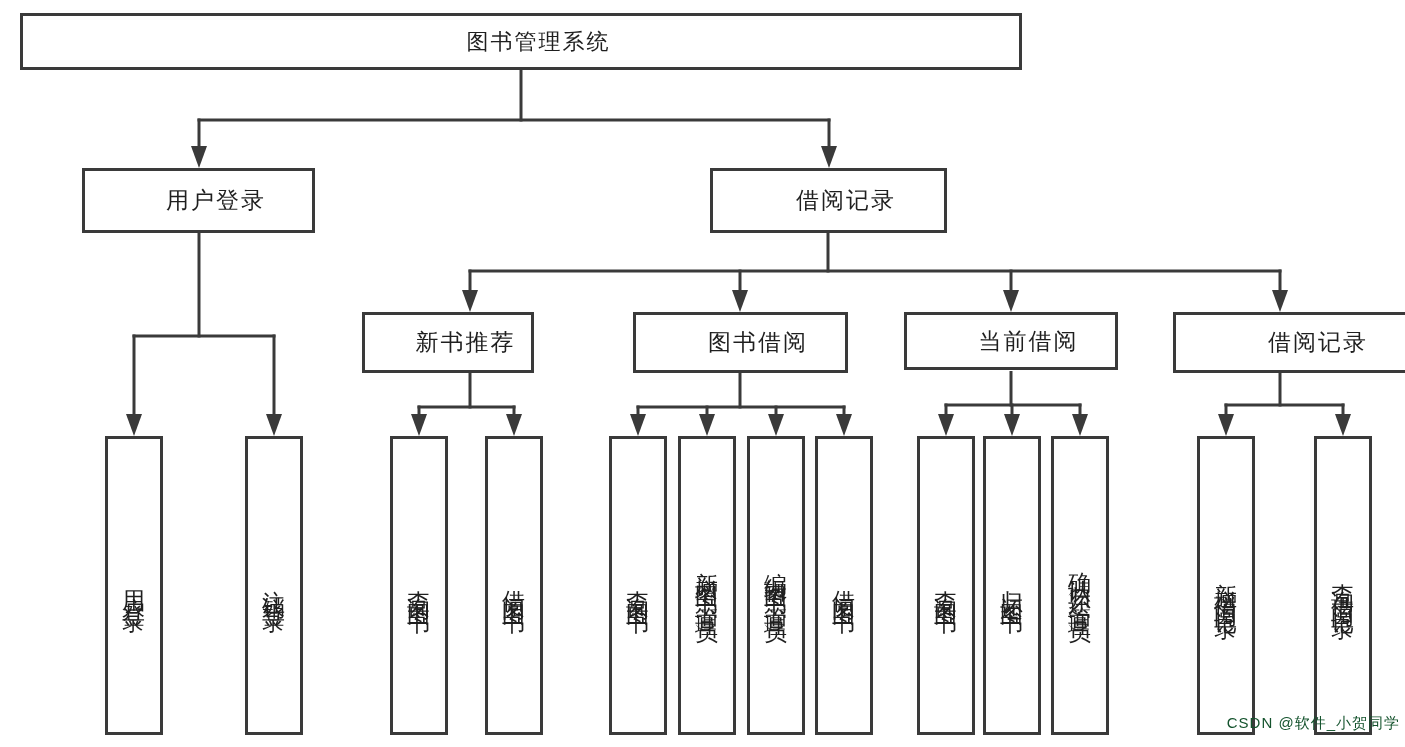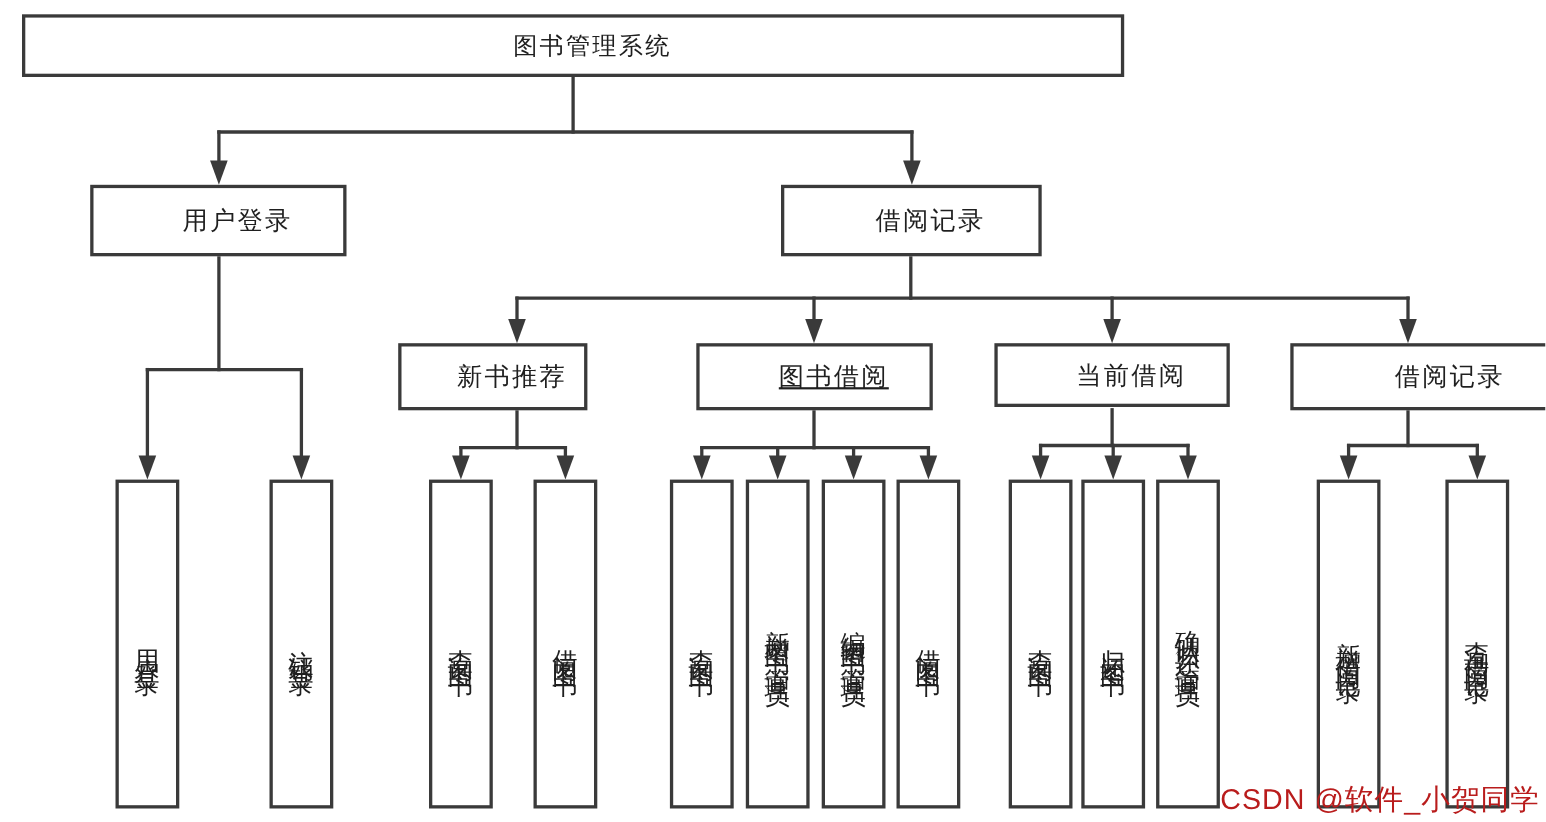--- a/index.html
+++ b/index.html
@@ -40,24 +40,24 @@
     writing-mode: vertical-rl;
     text-orientation: mixed;
     text-align: center;
     line-height: 52px;
     font-size: 23px;
     letter-spacing: 7px;
   }
   .watermark {
     position: absolute;
     right: 5px;
-    bottom: 3px;
-    font-size: 26px;
+    bottom: 14px;
+    font-size: 15px;
     letter-spacing: 1px;
-    color: #b91c1c;
+    color: #14532d;
     white-space: nowrap;
   }
 </style>
 </head>
 <body>
 
 <div id="canvas">
 
   <svg class="wires" viewBox="0 0 1405 747" aria-hidden="true">
     <g stroke="#3a3a3a" stroke-width="3" fill="none">
@@ -131,21 +131,21 @@
       <polygon points="1335,414 1351,414 1343,436"></polygon>
     </g>
   </svg>
 
   <div class="node hbox root-box">图书管理系统</div>
 
   <div class="node hbox" style="left:82px; top:168px; width:233px; height:65px;">用户登录</div>
   <div class="node hbox" style="left:710px; top:168px; width:237px; height:65px;">借阅记录</div>
 
   <div class="node hbox" style="left:362px; top:312px; width:172px; height:61px;">新书推荐</div>
-  <div class="node hbox" style="left:633px; top:312px; width:215px; height:61px;text-decoration:underline;">图书借阅</div>
+  <div class="node hbox" style="left:633px; top:312px; width:215px; height:61px;">图书借阅</div>
   <div class="node hbox" style="left:904px; top:312px; width:214px; height:58px;">当前借阅</div>
   <div class="node hbox" style="left:1173px; top:312px; width:255px; height:61px;">借阅记录</div>
 
   <div class="node vbox" style="left:105px;">用户登录</div>
   <div class="node vbox" style="left:245px;">注销登录</div>
   <div class="node vbox" style="left:390px;">查询图书</div>
   <div class="node vbox" style="left:485px;">借阅图书</div>
   <div class="node vbox" style="left:609px;">查询图书</div>
   <div class="node vbox" style="left:678px;">新增图书（管理员）</div>
   <div class="node vbox" style="left:747px;">编辑图书（管理员）</div>

